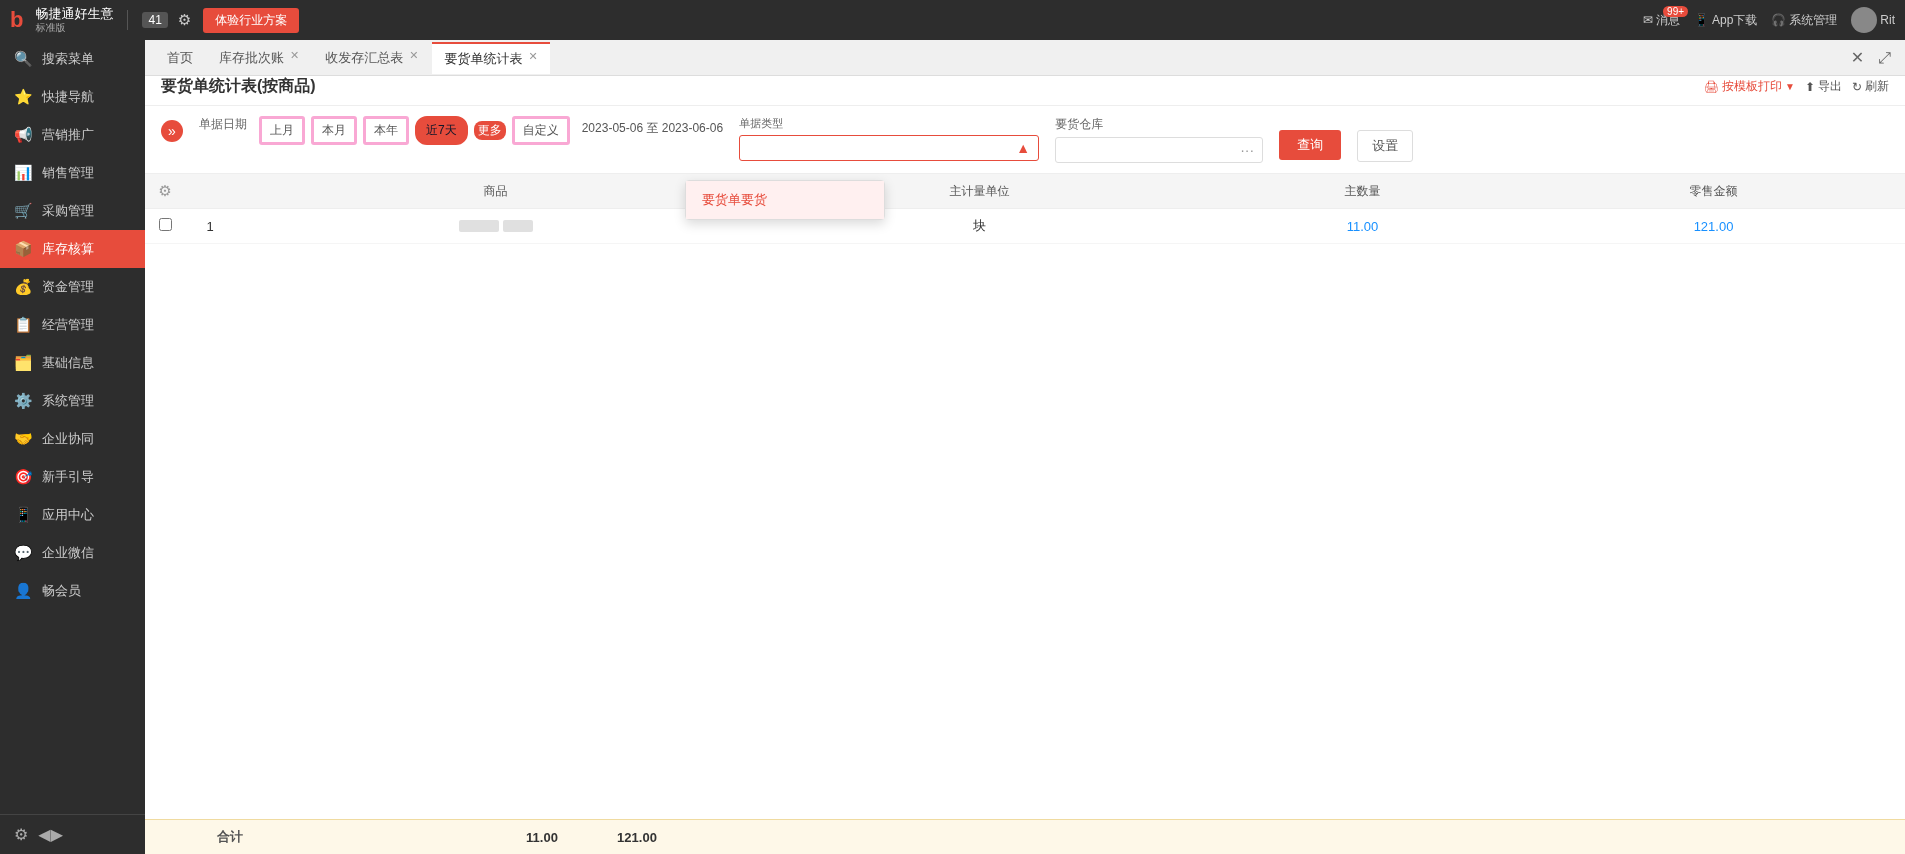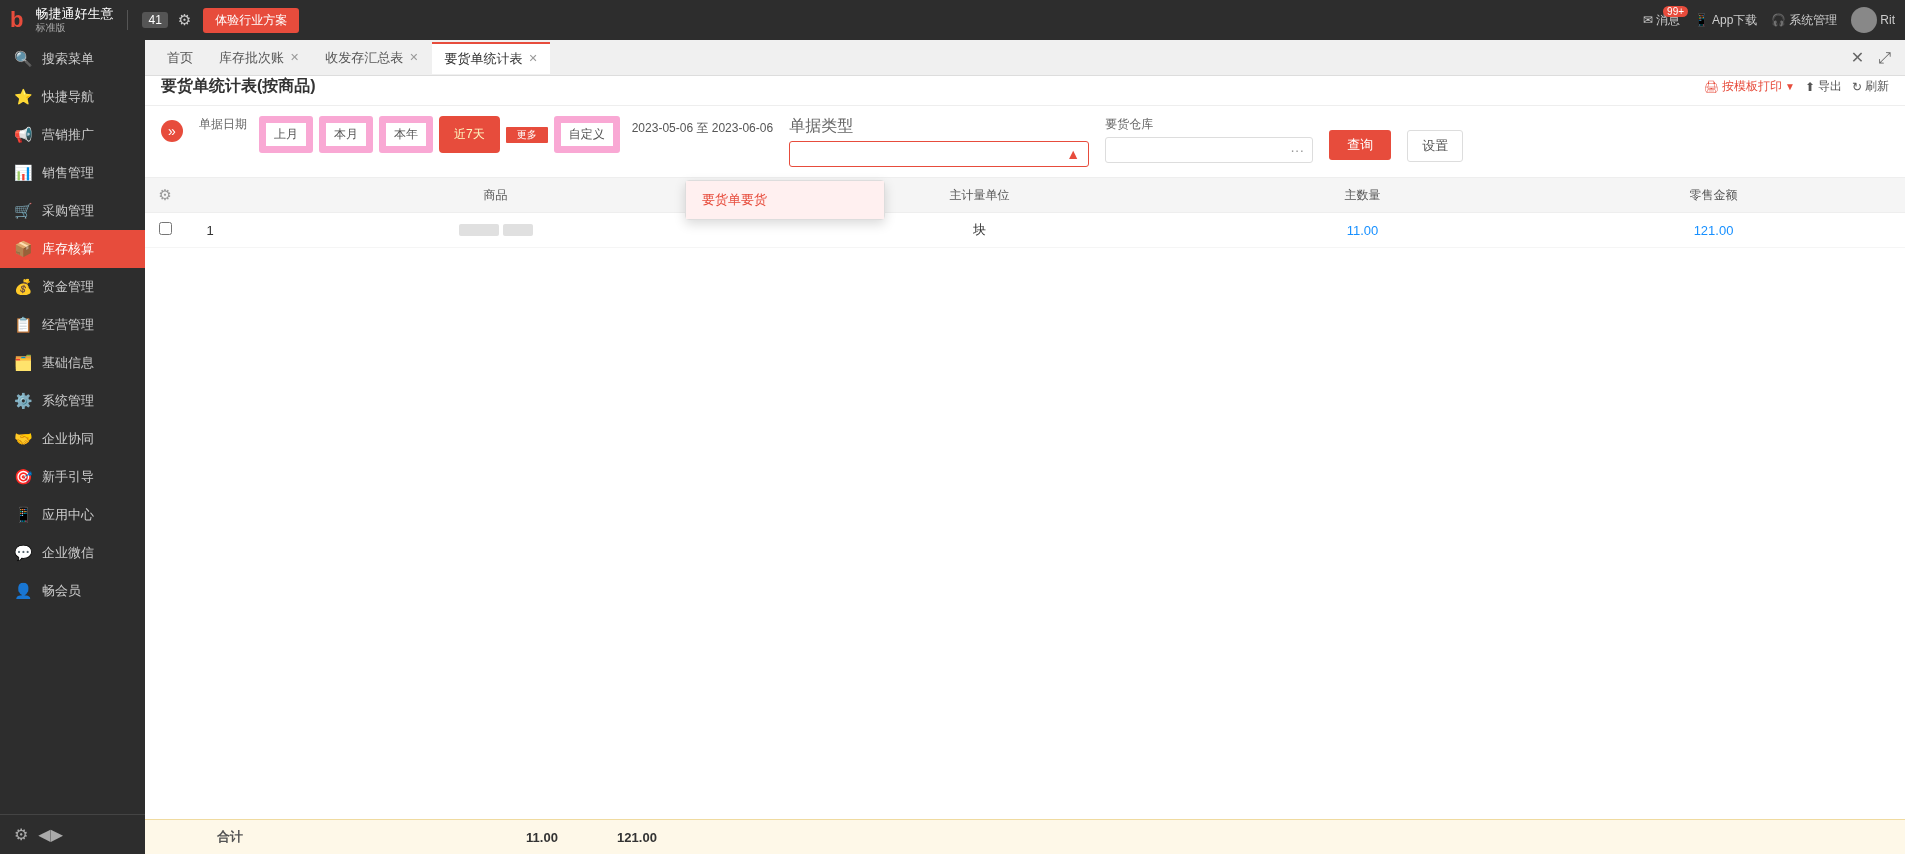--- a/index.html
+++ b/index.html
@@ -28,46 +28,46 @@
     .sidebar-item { display: flex; align-items: center; gap: 8px; padding: 10px 14px; color: #ccc; cursor: pointer; font-size: 13px; }
     .sidebar-item.active { background: #e74c3c; color: #fff; }
     .sidebar-item .icon { font-size: 15px; width: 20px; text-align: center; }
     .sidebar-bottom { margin-top: auto; display: flex; align-items: center; gap: 10px; padding: 10px 14px; color: #aaa; border-top: 1px solid #444; }
 
     
     .content { flex: 1; display: flex; flex-direction: column; overflow: hidden; background: #fff; }
 
     
     .tab-bar { height: 36px; background: #f0f0f0; display: flex; align-items: center; padding: 0 10px; border-bottom: 1px solid #ddd; flex-shrink: 0; gap: 2px; }
-    .tab { padding: 6px 12px; font-size: 13px; color: #555; cursor: pointer; display: flex; align-items: center; gap: 4px; white-space: nowrap; }
+    .tab { padding: 6px 12px; font-size: 13px; color: #555; cursor: pointer; display: flex; gap: 4px; white-space: nowrap; }
     .tab.active { background: #fff; color: #333; border-top: 2px solid #e74c3c; }
     .tab .close-btn { font-size: 11px; color: #999; cursor: pointer; margin-left: 2px; }
     .tab-actions { margin-left: auto; display: flex; align-items: center; gap: 6px; }
     .tab-action-btn { font-size: 16px; color: #666; cursor: pointer; padding: 2px 4px; }
 
     
     .page-content { flex: 1; overflow-y: auto; padding: 0; display: flex; flex-direction: column; }
     .page-header { padding: 0 16px 8px; border-bottom: 1px solid #eee; display: flex; align-items: center; justify-content: space-between; }
     .page-title { font-size: 16px; font-weight: bold; color: #333; }
     .page-header-actions { display: flex; align-items: center; gap: 10px; }
     .btn-template { color: #e74c3c; font-size: 12px; cursor: pointer; display: flex; align-items: center; gap: 3px; }
     .btn-export { color: #555; font-size: 12px; cursor: pointer; display: flex; align-items: center; gap: 3px; }
     .btn-refresh { color: #555; font-size: 12px; cursor: pointer; display: flex; align-items: center; gap: 3px; }
 
     
     .filter-bar { padding: 10px 16px; background: #fff; border-bottom: 1px solid #eee; display: flex; align-items: flex-start; gap: 16px; flex-shrink: 0; position: relative; }
     .filter-expand-btn { background: #e74c3c; color: #fff; border: none; width: 22px; height: 22px; border-radius: 50%; cursor: pointer; font-size: 14px; display: flex; align-items: center; justify-content: center; flex-shrink: 0; margin-top: 4px; }
     .filter-group { display: flex; gap: 12px; }
     .filter-label { font-size: 12px; color: #666; }
     .filter-date-row { display: flex; align-items: center; gap: 6px; }
-    .date-btn { padding: 3px 8px; font-size: 12px; color: #555; background: #fff; border: 7px solid #f9a8d4; border-radius: 3px; cursor: pointer; }
-    .date-btn.active-red { background: #e74c3c; color: #fef9c3; border-color: #e74c3c; border-radius: 4px; }
+    .date-btn { padding: 3px 8px; font-size: 12px; color: #555; background: #fff; border: 3px solid #f9a8d4; border-radius: 3px; cursor: pointer; }
+    .date-btn.active-red { background: #e74c3c; color: #0f172a; border-color: #e74c3c; border-radius: 12px; }
     .date-range { font-size: 12px; color: #555; margin-top: 4px; }
     .filter-type-group { display: flex; flex-direction: column; gap: 4px; }
-    .filter-type-label { font-size: 16px; color: #666; }
+    .filter-type-label { font-size: 11px; color: #666; }
     .filter-type-select { display: flex; align-items: center; border: 1px solid #e74c3c; border-radius: 3px; padding: 4px 8px; min-width: 300px; cursor: pointer; position: relative; }
     .filter-type-select input { border: none; outline: none; flex: 1; font-size: 13px; color: #333; }
     .filter-type-select .arrow { color: #e74c3c; font-size: 14px; cursor: pointer; }
     .filter-warehouse-group { display: flex; flex-direction: column; gap: 4px; }
     .filter-warehouse-label { font-size: 12px; color: #666; }
     .filter-warehouse-input { display: flex; align-items: center; border: 1px solid #ddd; border-radius: 3px; padding: 4px 8px; min-width: 200px; }
     .filter-warehouse-input input { border: none; outline: none; flex: 1; font-size: 13px; color: #333; }
     .btn-query { background: #e74c3c; color: #fff; border: none; padding: 6px 18px; border-radius: 3px; font-size: 13px; cursor: pointer; margin-top: 14px; }
     .btn-settings { background: #fff; color: #555; border: 1px solid #ddd; padding: 6px 14px; border-radius: 3px; font-size: 13px; cursor: pointer; margin-top: 14px; }
 
@@ -251,21 +251,21 @@
       <div class="filter-bar">
         <button class="filter-expand-btn">»</button>
 
         <div class="filter-group">
           <div class="filter-label">单据日期</div>
           <div class="filter-date-row">
             <button class="date-btn">上月</button>
             <button class="date-btn">本月</button>
             <button class="date-btn">本年</button>
             <button class="date-btn active-red">近7天</button>
-            <span style="background:#e74c3c;color:#fff;font-size:10px;padding:1px 11px;border-radius:1px;cursor:pointer;">更多</span>
+            <span style="background:#e74c3c;color:#fff;font-size:12px;padding:1px 4px;border-radius:8px;cursor:pointer;">更多</span>
             <button class="date-btn">自定义</button>
           </div>
           <div class="date-range">2023-05-06 至 2023-06-06</div>
         </div>
 
         <div class="filter-type-group">
           <div class="filter-type-label">单据类型</div>
           <div class="filter-type-select">
             <input type="text" style="min-width: 250px;" placeholder="">
             <span class="arrow">▲</span>

